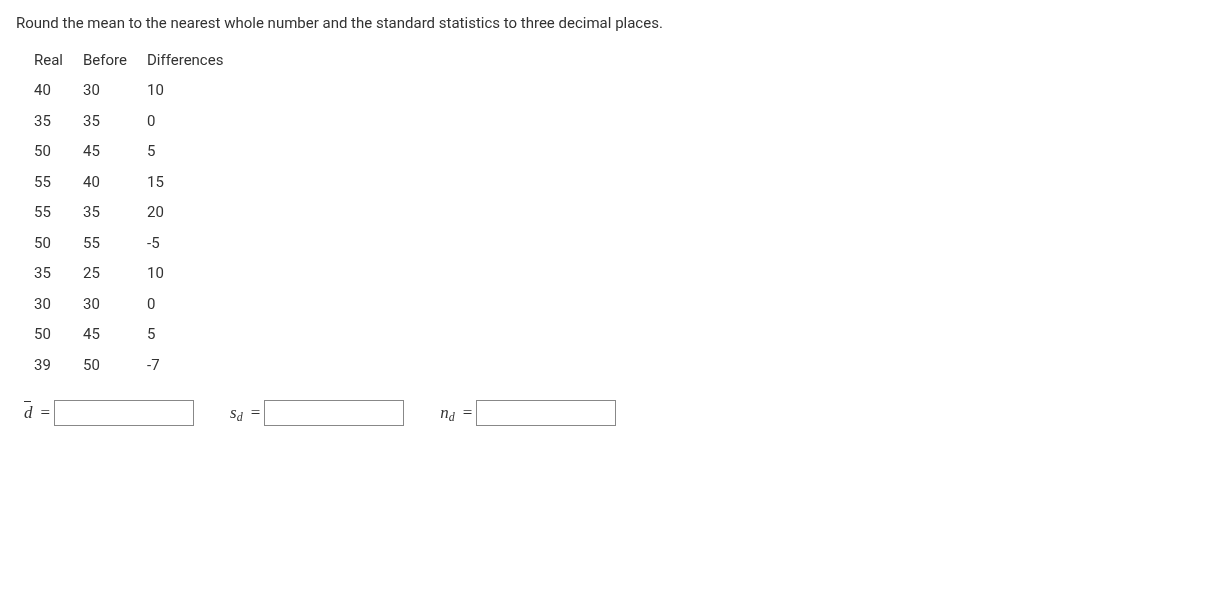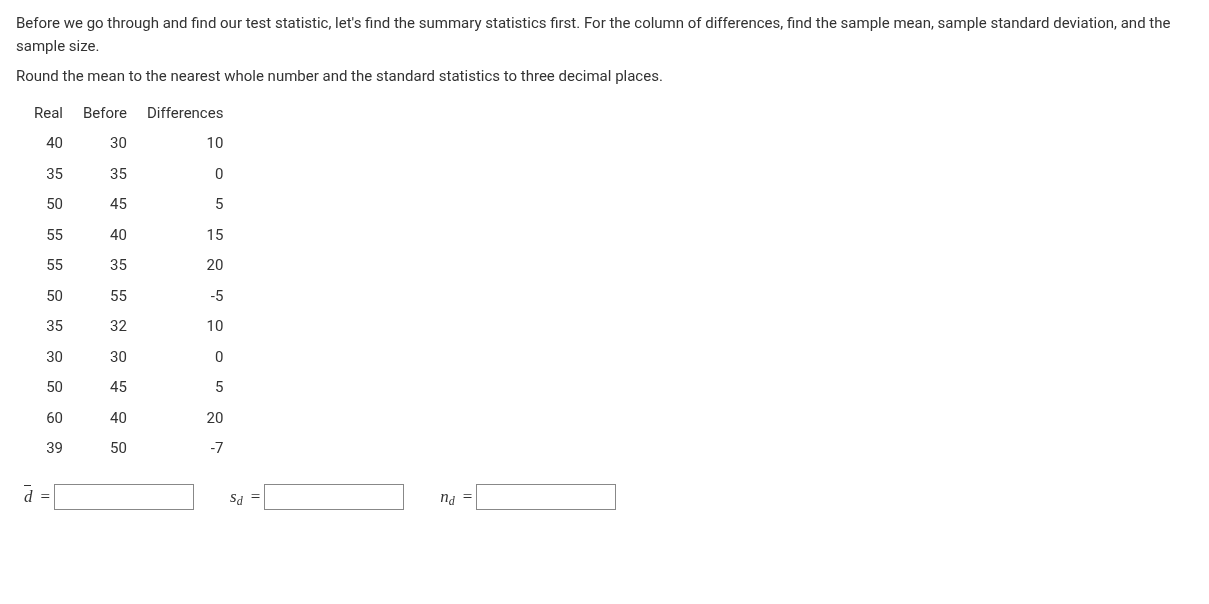--- a/index.html
+++ b/index.html
@@ -27,21 +27,21 @@
       margin-bottom: 20px;
       margin-left: 8px;
     }
     .data-table th {
       font-weight: 400;
       text-align: left;
       padding: 4px 10px;
       font-size: 15px;
     }
     .data-table td {
-      text-align: right;
+      text-align: left;
       padding: 4px 10px;
       font-size: 15px;
     }
     .answer-row {
       display: flex;
       align-items: center;
       gap: 6px;
       margin-top: 12px;
       margin-left: 8px;
     }
@@ -88,21 +88,20 @@
       left: 0;
       right: 2px;
       height: 1px;
       background: #333;
     }
   </style>
 </head>
 <body>
 
 <div class="instructions">
-  <p>Before we go through and find our test statistic, let's find the summary statistics first. For the column of differences, find the sample mean, sample standard deviation, and the sample size.</p>
   <p>Round the mean to the nearest whole number and the standard statistics to three decimal places.</p>
 </div>
 
 <table class="data-table">
   <thead>
     <tr>
       <th>Real</th>
       <th>Before</th>
       <th>Differences</th>
     </tr>
@@ -133,37 +132,32 @@
         <td>35</td>
         <td>20</td>
       </tr>
       <tr>
         <td>50</td>
         <td>55</td>
         <td>-5</td>
       </tr>
       <tr>
         <td>35</td>
-        <td>32</td>
+        <td>25</td>
         <td>10</td>
       </tr>
       <tr>
         <td>30</td>
         <td>30</td>
         <td>0</td>
       </tr>
       <tr>
         <td>50</td>
         <td>45</td>
         <td>5</td>
-      </tr>
-      <tr>
-        <td>60</td>
-        <td>40</td>
-        <td>20</td>
       </tr>
       <tr>
         <td>39</td>
         <td>50</td>
         <td>-7</td>
       </tr>
     </tbody>
 </table>
 
 <div class="answer-row">

